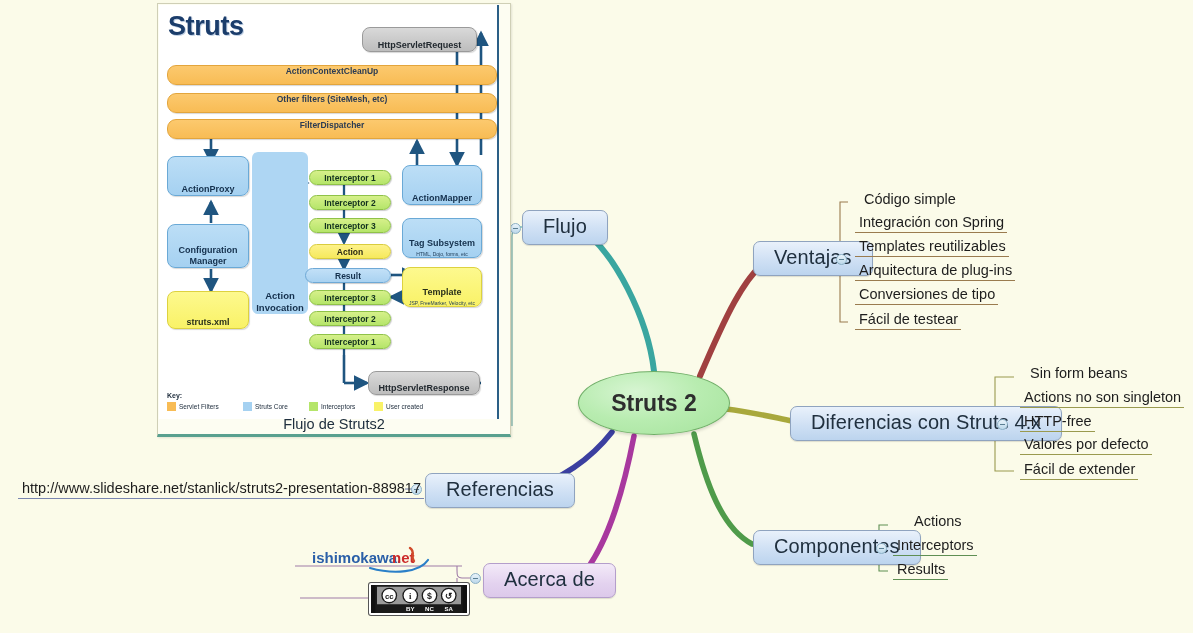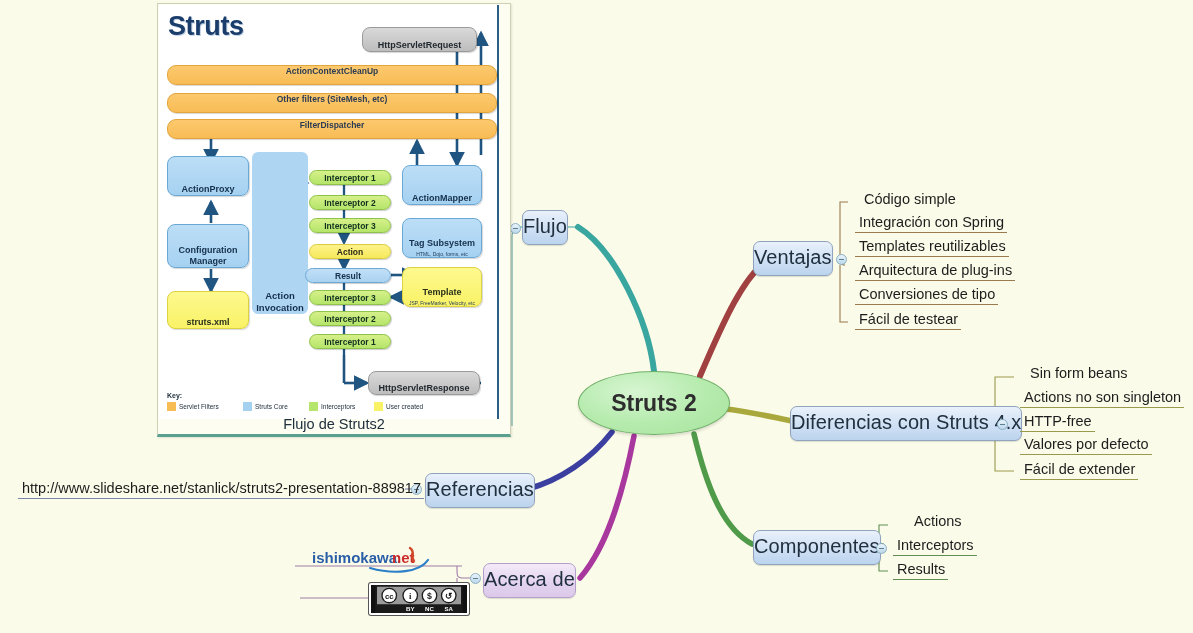--- a/index.html
+++ b/index.html
@@ -18,21 +18,21 @@
   .node {
     position:absolute;
     border:1px solid #8fa3bf;
     border-radius:7px;
     background:linear-gradient(to bottom,#e9f1fb 0%, #cfe0f4 55%, #bcd4ee 100%);
     color:#20303f;
     display:flex; align-items:center; justify-content:center;
     white-space:nowrap;
     box-shadow:0 1px 1px rgba(0,0,0,.12);
   }
-  .node.main { font-size:20px; padding:4px 0 6px; letter-spacing:.1px; }
+  .node.main { font-size:20px; padding:4px 20px 6px; letter-spacing:.1px; }
   .node.acerca { background:linear-gradient(to bottom,#f3eaf8 0%, #e3d2ef 60%, #dcc9ea 100%); border-color:#b49ecb; }
 
   .toggle {
     position:absolute; width:11px; height:11px; border-radius:50%;
     background:linear-gradient(to bottom,#eaf4fb,#bcd8ea);
     border:1px solid #8bb0c6;
   }
   .toggle::after{
     content:""; position:absolute; left:2px; top:4px; width:5px; height:1px;
     background:#5b7f93;

